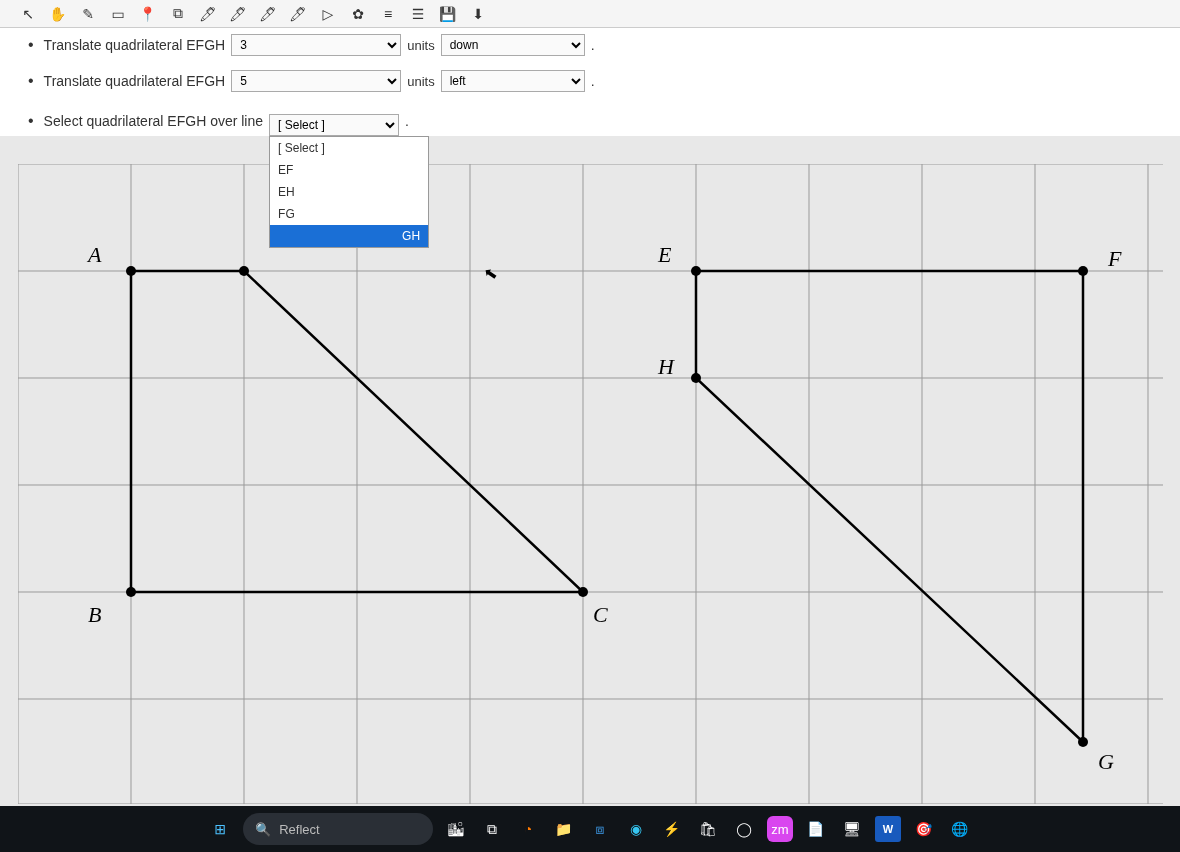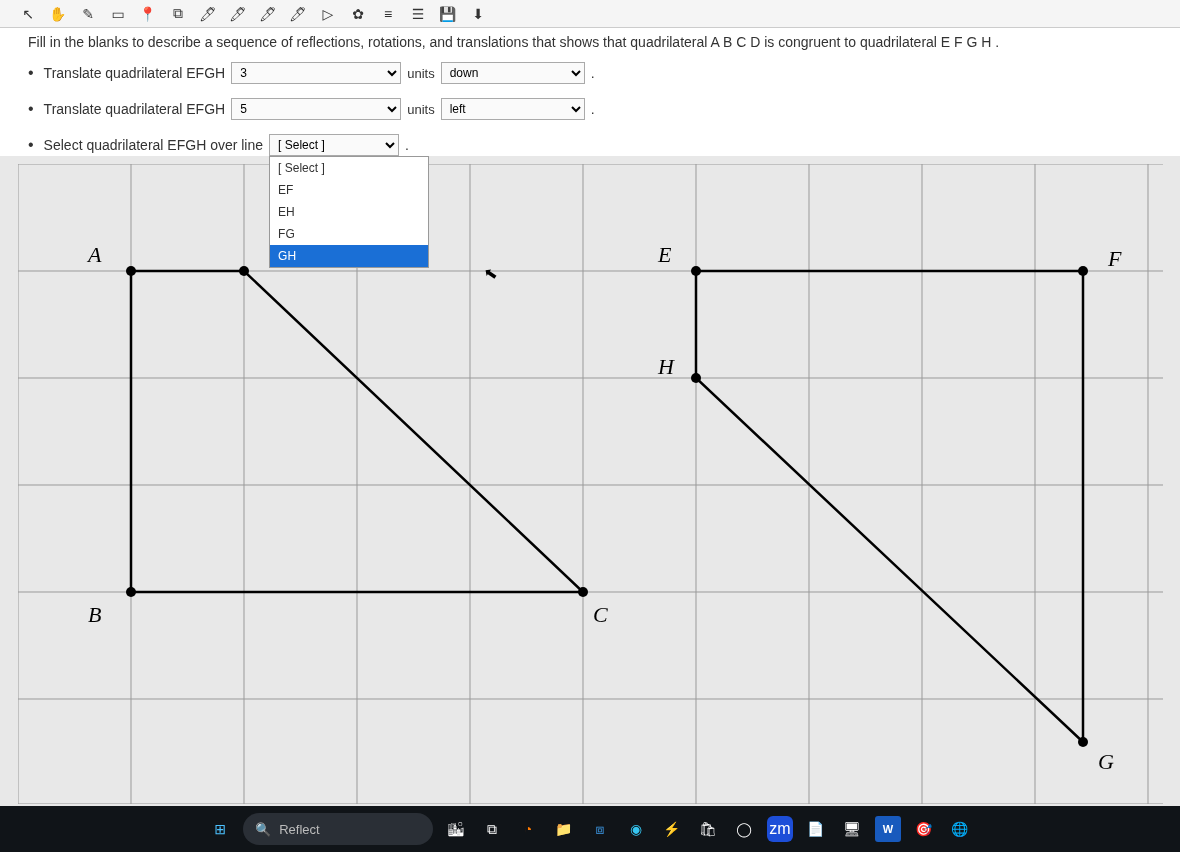--- a/index.html
+++ b/index.html
@@ -55,38 +55,40 @@
     background: #fafafa;
     height: 22px;
   }
   .sel-wide { width: 170px; }
   .sel-med { width: 144px; }
   .sel-small { width: 130px; }
   .units { font-size: 13px; }
   .dropdown-wrap {
     position: relative;
     display: inline-block;
+    margin-top: 8px;
   }
   .dropdown-open {
     position: absolute;
     top: 22px;
     left: 0;
     width: 160px;
     background: #fff;
     border: 1px solid #999;
     z-index: 50;
     font-size: 12px;
   }
   .dropdown-open .opt {
     padding: 4px 8px;
     cursor: default;
   }
   .dropdown-open .opt.hl {
     background: #1a6fd6;
     color: #fff;
+    text-align: right;
   }
   
   .graph {
     position: absolute;
     left: 18px;
     top: 164px;
     width: 1145px;
     height: 640px;
   }
   .graph svg { width: 100%; height: 100%; }
@@ -153,21 +155,20 @@
   <span class="ticon">🖊</span>
   <span class="ticon">▷</span>
   <span class="ticon">✿</span>
   <span class="ticon">≡</span>
   <span class="ticon">☰</span>
   <span class="ticon">💾</span>
   <span class="ticon">⬇</span>
 </div>
 
 <div class="content">
-  <div class="instruction">Fill in the blanks to describe a sequence of reflections, rotations, and translations that shows that quadrilateral A B C D is congruent to quadrilateral E F G H .</div>
 
   <div class="row">
     <span class="bullet">•</span>
     <span>Translate quadrilateral EFGH</span>
     <select class="sel sel-wide">
       <option>3</option>
     </select>
     <span class="units">units</span>
     <select class="sel sel-med">
       <option>down</option>
@@ -273,19 +274,19 @@
   </div>
   <div class="tb-icon">🏙</div>
   <div class="tb-icon">⧉</div>
   <div class="tb-icon" style="color:#ff7a00;">◔</div>
   <div class="tb-icon" style="color:#ffcc4d;">📁</div>
   <div class="tb-icon" style="color:#3d9ae8;">⧈</div>
   <div class="tb-icon" style="color:#36c5f0;">◉</div>
   <div class="tb-icon">⚡</div>
   <div class="tb-icon">🛍</div>
   <div class="tb-icon">◯</div>
-  <div class="tb-icon" style="background:#1d4ed8;border-radius:6px;font-size:16px;">zm</div>
+  <div class="tb-icon" style="background:#d946ef;border-radius:6px;font-size:13px;">zm</div>
   <div class="tb-icon">📄</div>
   <div class="tb-icon">🖥</div>
   <div class="tb-icon" style="background:#185abd;border-radius:3px;font-size:11px;font-weight:bold;">W</div>
   <div class="tb-icon">🎯</div>
   <div class="tb-icon">🌐</div>
 </div>
 
 </body></html>

